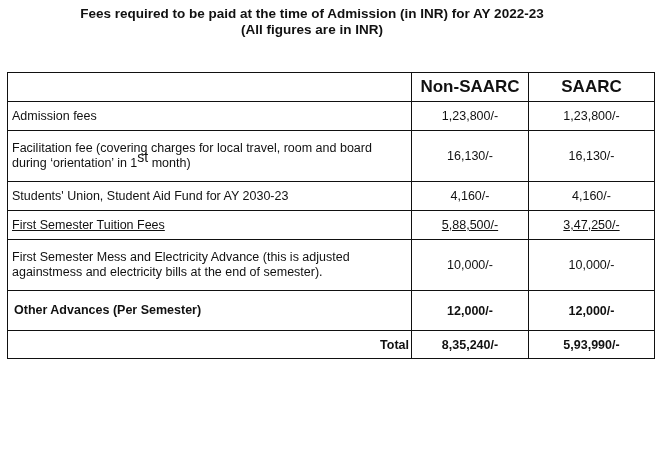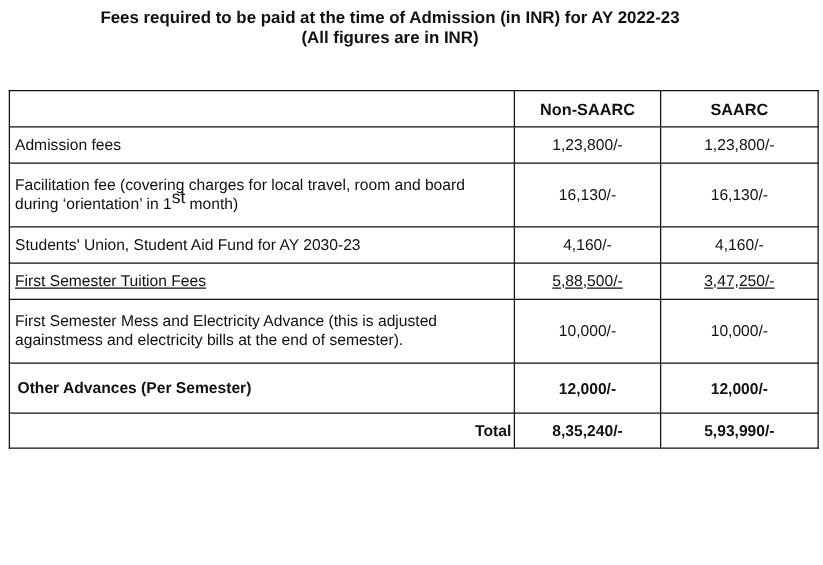--- a/index.html
+++ b/index.html
@@ -20,21 +20,21 @@
       font-size: 12.5px;
     }
     table.fees td, table.fees th {
       border: 1.3px solid #111;
       padding: 0 4px;
       vertical-align: middle;
     }
     .c1 { width: 395px; text-align: left; }
     .c2 { width: 108px; text-align: center; }
     .c3 { width: 117px; text-align: center; }
-    th { font-weight: bold; font-size: 13px; }
+    th { font-weight: bold; font-size: 17px; }
     .h-head { height: 29px; }
     .h-1 { height: 29px; margin-top: 44px; }
     .h-2 { height: 51px; }
     .h-3 { height: 51px; }
     .h-4 { height: 29px; }
     .h-5 { height: 29px; text-decoration: underline; }
     .h-6 { height: 30px; }
     .h-7 { height: 51px; }
     .h-8 { height: 40px; font-weight: bold; }
     .h-9 { height: 28px; }

